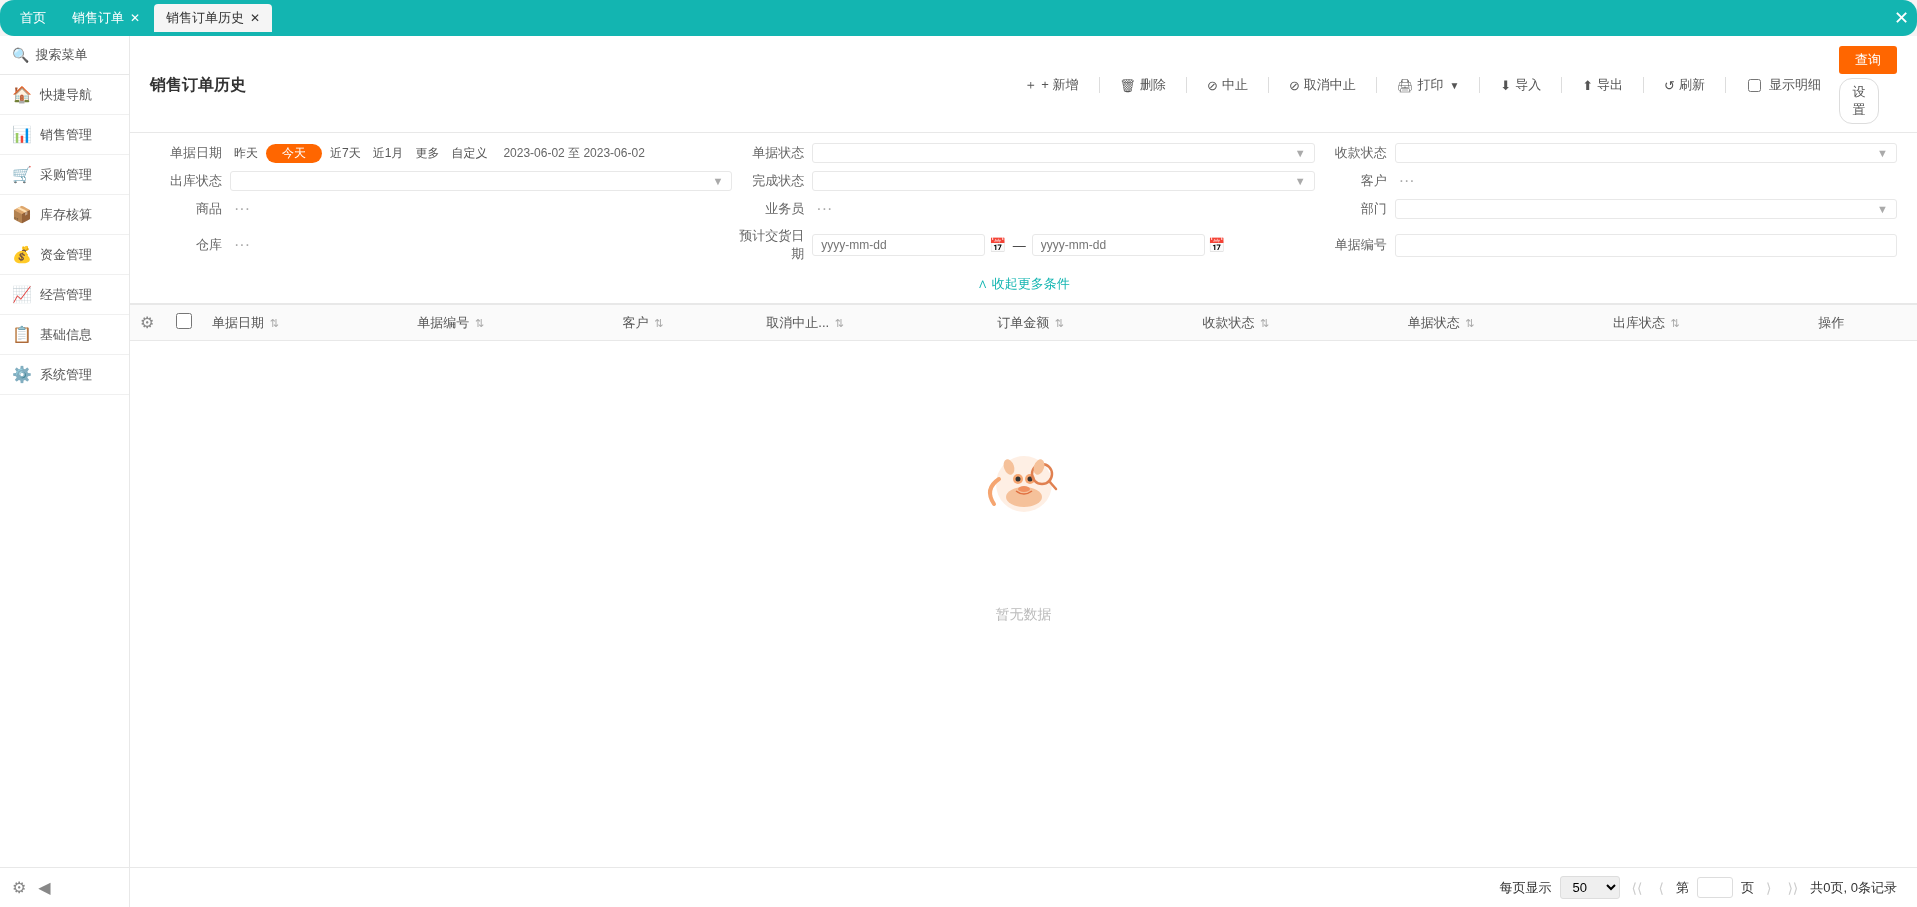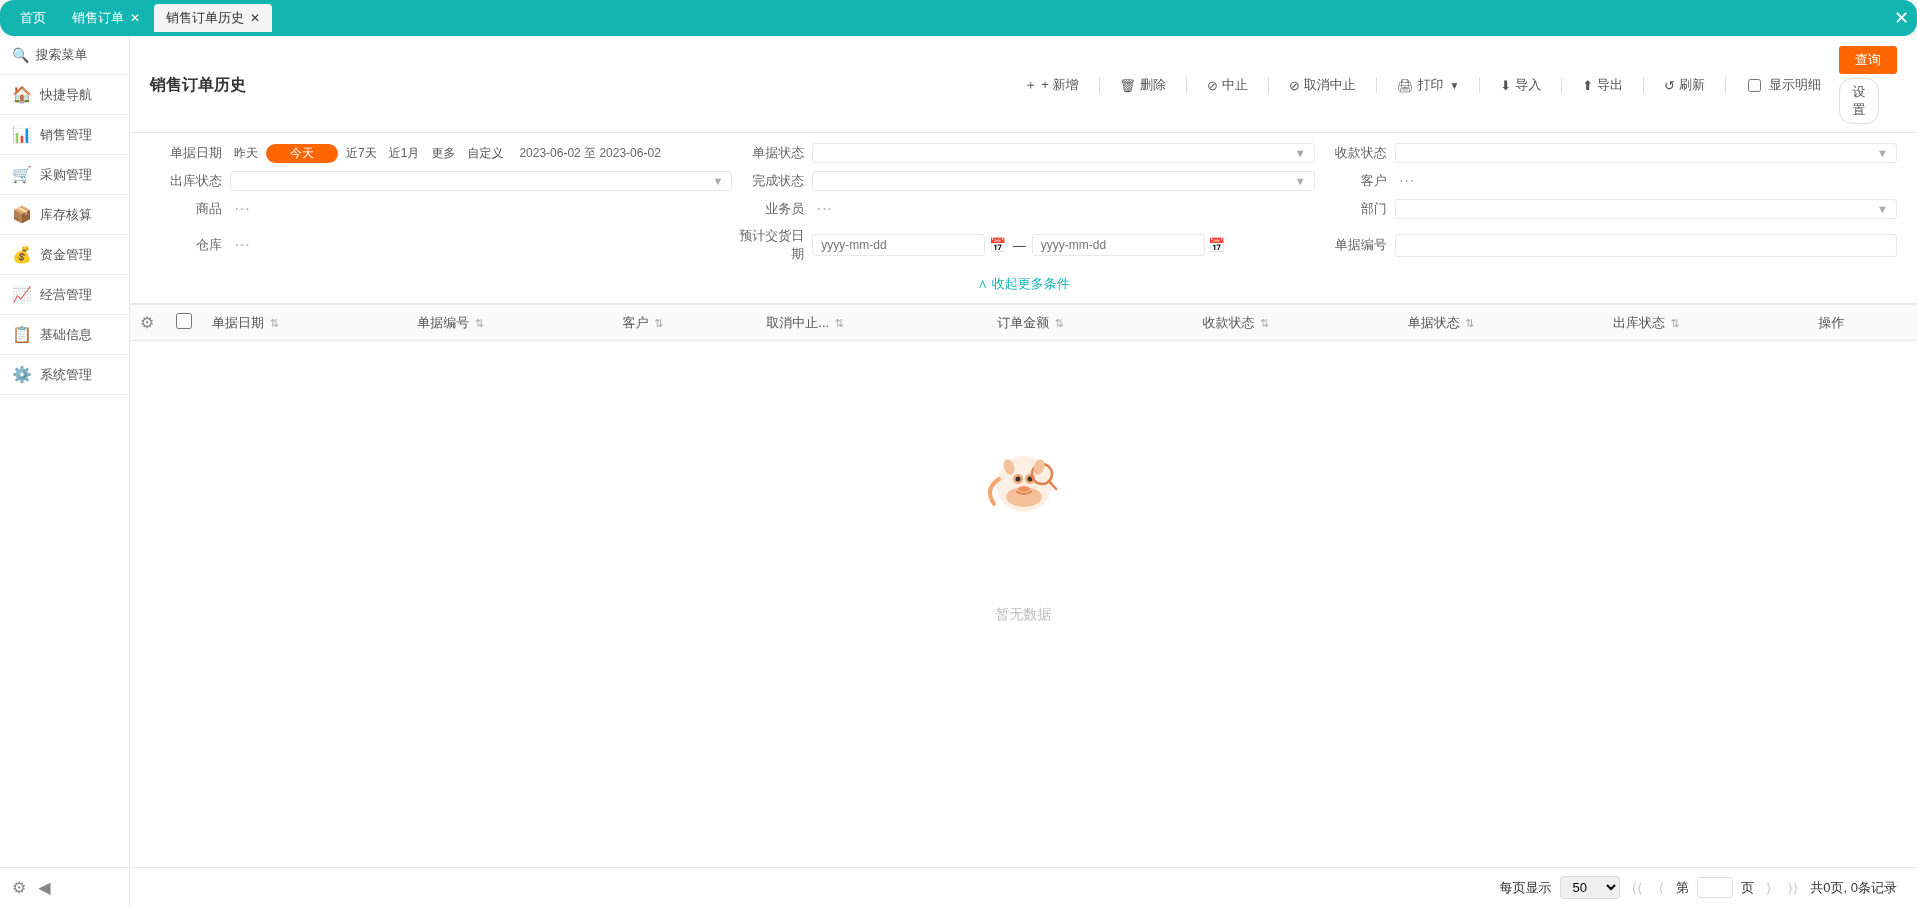--- a/index.html
+++ b/index.html
@@ -36,21 +36,21 @@
     .query-btn { background: #ff6600; color: #fff; border: none; padding: 5px 16px; border-radius: 3px; cursor: pointer; font-size: 13px; }
     .settings-btn { background: #fff; color: #555; border: 1px solid #ddd; padding: 4px 12px; border-radius: 13px; cursor: pointer; font-size: 13px; display: block; width: 40px; text-align: center; }
 
     
     .filter-area { background: #fff; padding: 10px 20px; border-bottom: 1px solid #e8e8e8; flex-shrink: 0; }
     .filter-row { display: flex; align-items: center; margin-bottom: 8px; gap: 0; }
     .filter-label { width: 80px; color: #666; font-size: 13px; flex-shrink: 0; text-align: right; padding-right: 8px; }
     .filter-value { display: flex; align-items: center; gap: 4px; flex: 1; }
     .date-quick-btns { display: flex; gap: 4px; align-items: center; }
     .date-btn { font-size: 12px; color: #555; cursor: pointer; padding: 1px 4px; border-radius: 2px; }
-    .date-btn.active { background: #ff6600; color: #fff; border-radius: 10px; padding: 1px 24px; }
+    .date-btn.active { background: #ff6600; color: #fff; border-radius: 10px; padding: 1px 16px; }
     .date-range { font-size: 12px; color: #666; margin-left: 8px; }
     .filter-select { display: flex; align-items: center; border: 1px solid #e8e8e8; border-radius: 3px; padding: 3px 8px; min-width: 180px; background: #fff; cursor: pointer; position: relative; }
     .filter-select .arrow { margin-left: auto; color: #aaa; font-size: 11px; }
     .filter-input { border: 1px solid #e8e8e8; border-radius: 3px; padding: 3px 8px; min-width: 180px; background: #fff; }
     .filter-dots { color: #aaa; cursor: pointer; font-size: 16px; margin-left: 4px; }
     .filter-third { flex: 1; display: flex; align-items: center; }
     .date-picker-input { border: 1px solid #e8e8e8; border-radius: 3px; padding: 3px 8px; min-width: 130px; color: #aaa; background: #fff; font-size: 12px; }
     .date-sep { margin: 0 6px; color: #333; }
     .cal-icon { color: #13b5b1; cursor: pointer; margin-left: 4px; font-size: 14px; }
     .collapse-row { text-align: center; color: #13b5b1; cursor: pointer; font-size: 13px; padding: 4px 0 0; }

